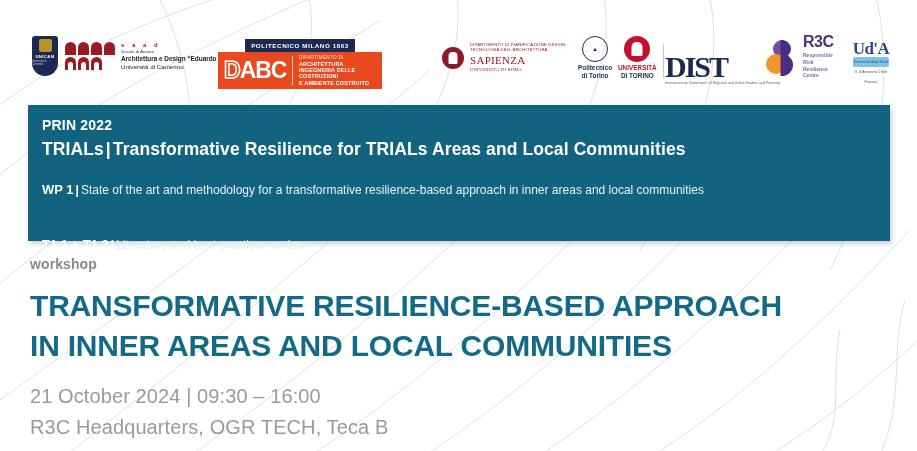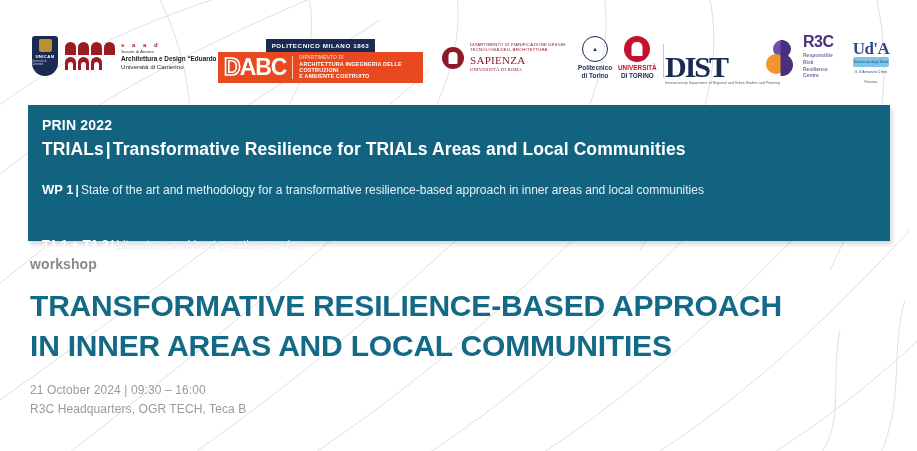--- a/index.html
+++ b/index.html
@@ -115,21 +115,21 @@
     font-size: 6px;
     color: #9b1b22;
     letter-spacing: 3px;
     font-weight: bold;
   }
   .sad-l1 { font-size: 4.4px; color: #3a3a3a; }
   .sad-l2 { font-size: 6.4px; color: #1a1a1a; font-weight: 600; }
   .sad-l3 { font-size: 6.2px; color: #1a1a1a; }
   
   .dabc {
-    width: 205px;
+    width: 164px;
     display: flex;
     flex-direction: column;
     justify-content: center;
   }
   .dabc-top {
     background: #1b2a52;
     color: #ffffff;
     font-size: 6.2px;
     font-weight: bold;
     letter-spacing: 0.6px;
@@ -300,21 +300,21 @@
     font-weight: bold;
     line-height: 1.33;
     letter-spacing: -0.2px;
   }
   .meta {
     position: absolute;
     left: 30px;
     top: 381px;
     z-index: 3;
     color: #9a9a9a;
-    font-size: 12px;
+    font-size: 20px;
     line-height: 1.55;
     letter-spacing: 0.1px;
   }
 </style>
 </head>
 <body>
 
 <div id="poster">
 
   <svg id="bg-contours" viewBox="0 0 917 451" preserveAspectRatio="none" aria-hidden="true">

